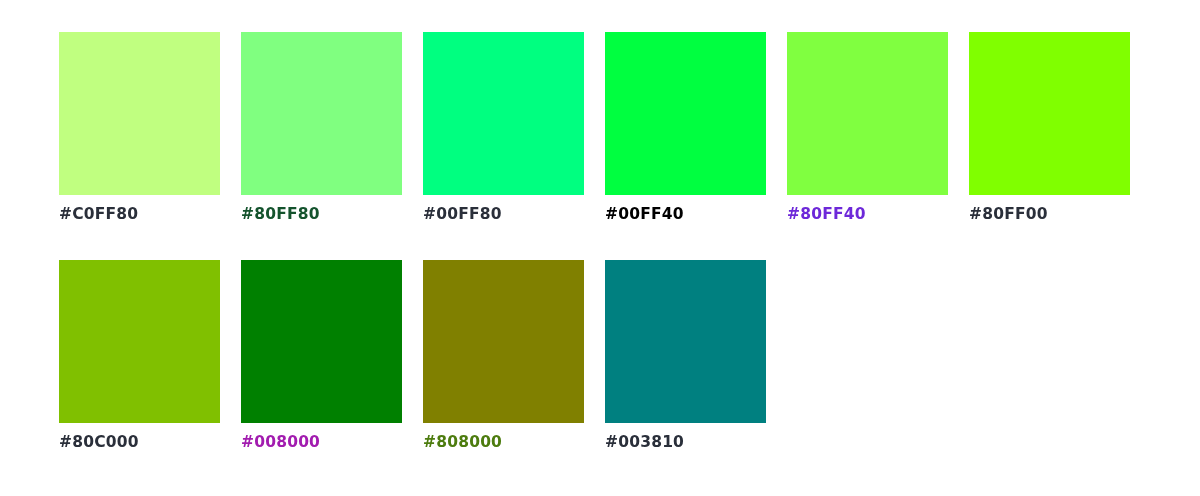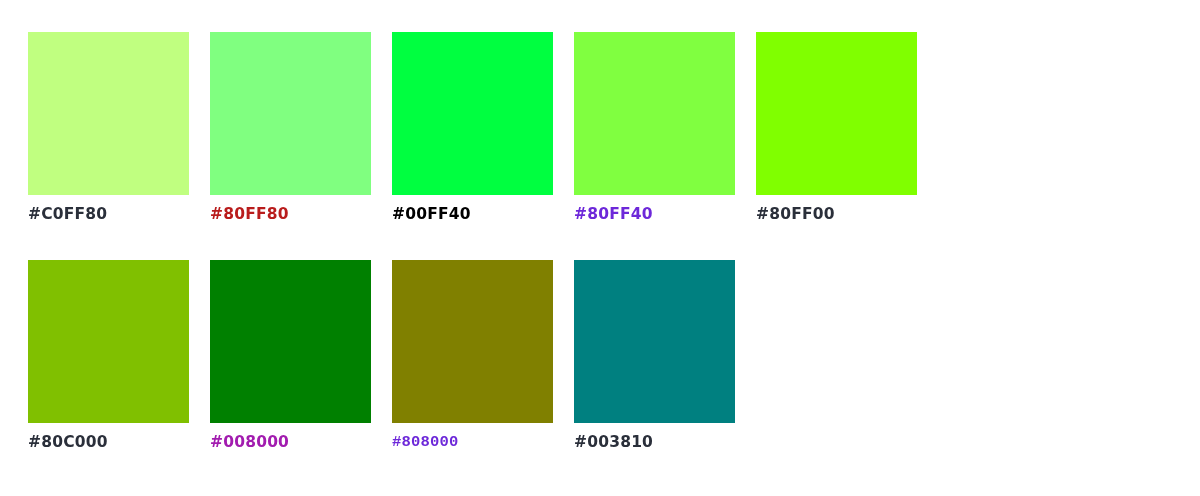--- a/index.html
+++ b/index.html
@@ -20,20 +20,21 @@
     height: 496px;
     box-sizing: border-box;
     padding: 32px 0 0 28px;
   }
   .swatch-row {
     display: flex;
     flex-direction: row;
     align-items: flex-start;
     gap: 21px;
     margin-bottom: 36px;
+    margin-left: 31px;
   }
   .swatch-cell {
     width: 161px;
     display: flex;
     flex-direction: column;
     align-items: flex-start;
   }
   .swatch-chip {
     width: 161px;
     height: 163px;
@@ -55,21 +56,25 @@
 
 <div id="palette-grid">
 
   <div class="swatch-row">
     <div class="swatch-cell">
       <div class="swatch-chip" style="background-color: rgb(192, 255, 128);"></div>
       <div class="swatch-label" style="color: rgb(42, 47, 58);">#C0FF80</div>
     </div>
     <div class="swatch-cell">
       <div class="swatch-chip" style="background-color: rgb(128, 255, 128);"></div>
-      <div class="swatch-label" style="color: #b91c1c;">#80FF80</div>
+      <div class="swatch-label" style="color: #14532d;">#80FF80</div>
+    </div>
+    <div class="swatch-cell">
+      <div class="swatch-chip" style="background-color: rgb(0, 255, 128);"></div>
+      <div class="swatch-label" style="color: rgb(42, 47, 58);">#00FF80</div>
     </div>
     <div class="swatch-cell">
       <div class="swatch-chip" style="background-color: rgb(0, 255, 64);"></div>
       <div class="swatch-label" style="color: #000000;">#00FF40</div>
     </div>
     <div class="swatch-cell">
       <div class="swatch-chip" style="background-color: rgb(128, 255, 64);"></div>
       <div class="swatch-label" style="color: #6d28d9;">#80FF40</div>
     </div>
     <div class="swatch-cell">
@@ -82,21 +87,21 @@
     <div class="swatch-cell">
       <div class="swatch-chip" style="background-color: rgb(128, 192, 0);"></div>
       <div class="swatch-label" style="color: rgb(42, 47, 58);">#80C000</div>
     </div>
     <div class="swatch-cell">
       <div class="swatch-chip" style="background-color: rgb(0, 128, 0);"></div>
       <div class="swatch-label" style="color: #a21caf;">#008000</div>
     </div>
     <div class="swatch-cell">
       <div class="swatch-chip" style="background-color: rgb(128, 128, 0);"></div>
-      <div class="swatch-label" style="color: #6d28d9; font-family: Liberation Mono, monospace;">#808000</div>
+      <div class="swatch-label" style="color: #4d7c0f;">#808000</div>
     </div>
     <div class="swatch-cell">
       <div class="swatch-chip" style="background-color: rgb(0, 128, 128);"></div>
       <div class="swatch-label" style="color: rgb(42, 47, 58);">#003810</div>
     </div>
   </div>
 
 </div>
 
 </body></html>

